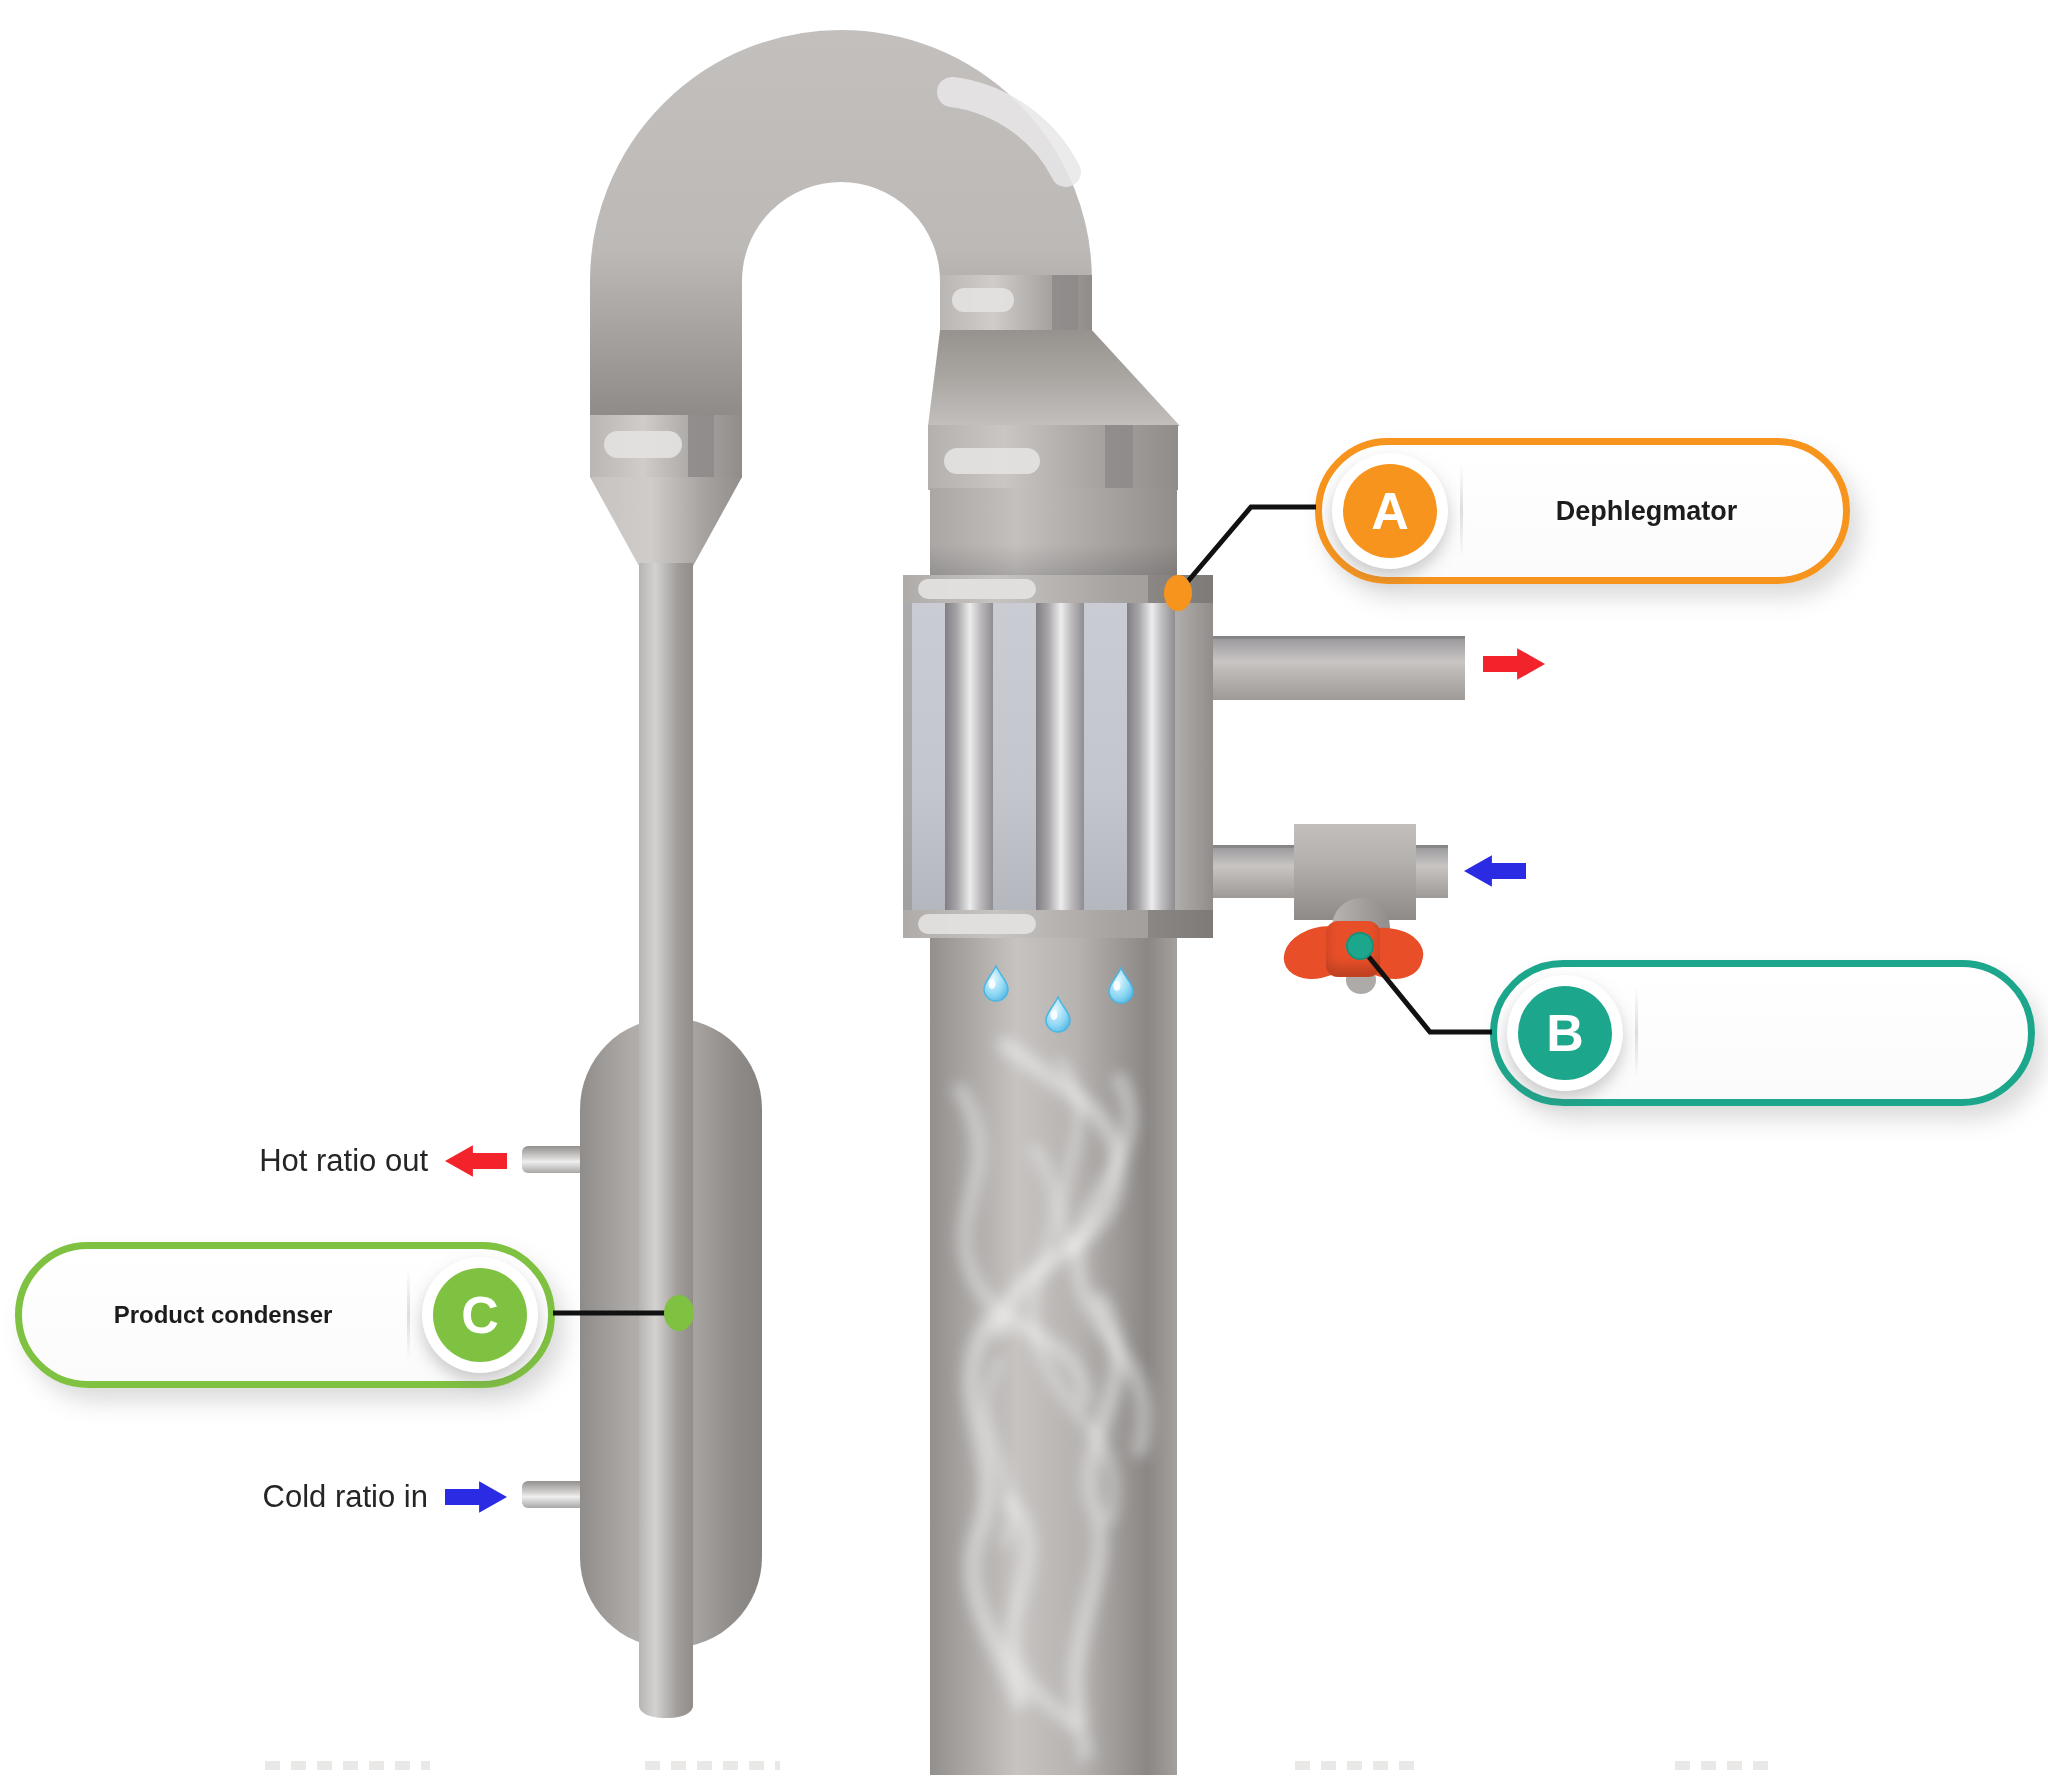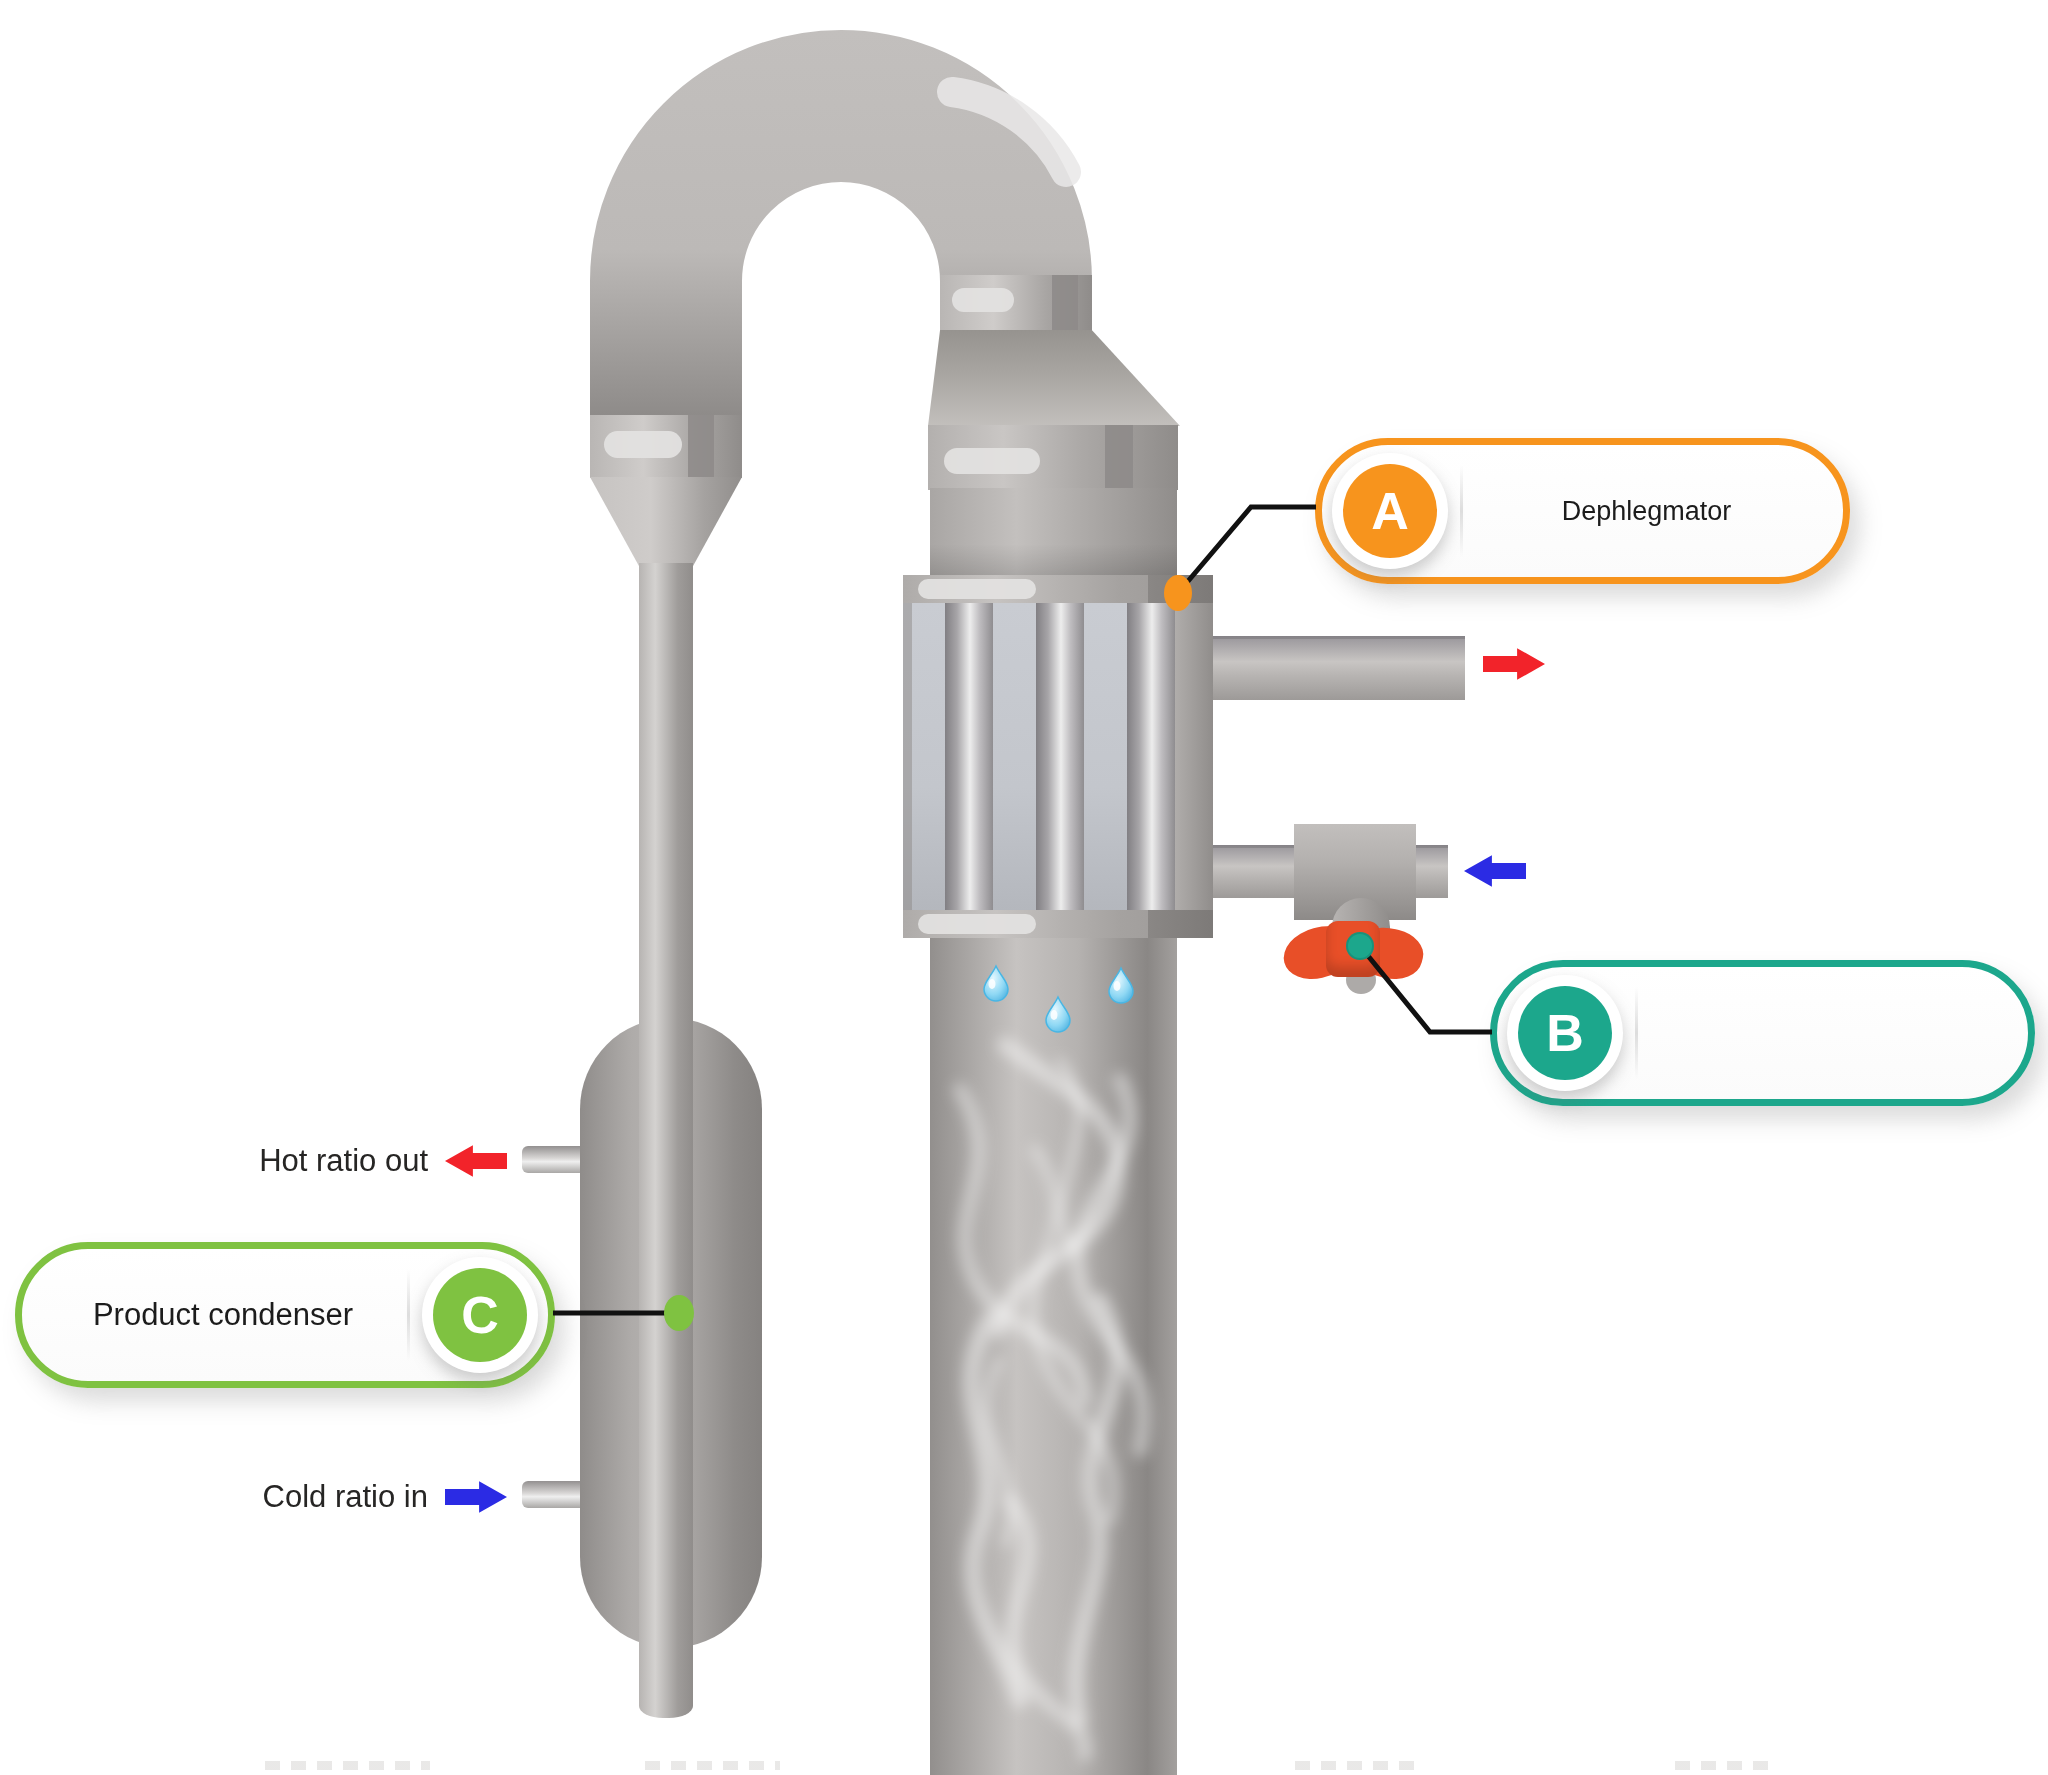--- a/index.html
+++ b/index.html
@@ -62,21 +62,21 @@
   .pill{z-index:6;height:146px;border-radius:78px;background:linear-gradient(180deg,#ffffff,#fbfbfb);
       border:7px solid;box-shadow:10px 14px 22px rgba(130,130,130,.28);}
   .pill .badge{position:absolute;top:50%;transform:translateY(-50%);width:116px;height:116px;
       border-radius:50%;background:#fff;box-shadow:0 8px 16px rgba(110,110,110,.35);
       display:flex;align-items:center;justify-content:center;}
   .pill .badge-inner{width:94px;height:94px;border-radius:50%;display:flex;align-items:center;
       justify-content:center;color:#fff;font-weight:bold;font-size:52px;line-height:1;}
   .pill .divider{position:absolute;top:20px;bottom:20px;width:3px;
       background:linear-gradient(180deg,rgba(0,0,0,0),#ddd,rgba(0,0,0,0));}
   .pill .cap-text{position:absolute;top:0;bottom:0;display:flex;flex-direction:column;
-      align-items:center;justify-content:center;font-weight:normal;color:#1c1c1c;text-align:center;}
+      align-items:center;justify-content:center;font-weight:bold;color:#1c1c1c;text-align:center;}
   .pill-a{border-color:#f7941d;}
   .pill-b{border-color:#1ca78c;}
   .pill-c{border-color:#7fc241;}
   .badge-a{background:#f7941d;}
   .badge-b{background:#1ca78c;}
   .badge-c{background:#7fc241;}
 
   .dot{z-index:7;border-radius:50%;}
   .dot-a{background:#f7941d;}
   .dot-b{background:#1ca78c;box-shadow:inset 0 0 0 2px rgba(0,0,0,.12);}
@@ -221,21 +221,21 @@
       <div class="badge-inner badge-b">B</div>
     </div>
     <div class="divider" style="left:138px;"></div>
   </div>
 
   <div class="abs pill pill-c" style="left:15px;top:1242px;width:540px;">
     <div class="badge" style="right:10px;left:auto;">
       <div class="badge-inner badge-c">C</div>
     </div>
     <div class="divider" style="right:138px;"></div>
-    <div class="cap-text" style="left:16px;right:140px;font-size:31px;">Product condenser</div>
+    <div class="cap-text" style="left:16px;right:140px;font-size:24px;">Product condenser</div>
   </div>
 
   <svg class="overlay" width="2048" height="1775" style="z-index:7">
     <polyline points="1178,593 1251,507 1316,507" fill="none" stroke="#111" stroke-width="5"></polyline>
     <polyline points="1360,946 1430,1032 1492,1032" fill="none" stroke="#111" stroke-width="5"></polyline>
     <line x1="553" y1="1313" x2="679" y2="1313" stroke="#111" stroke-width="5"></line>
   </svg>
 
   <div class="abs dot dot-a" style="left:1164px;top:575px;width:28px;height:36px;"></div>
   <div class="abs dot dot-b" style="left:1346px;top:932px;width:28px;height:28px;"></div>

